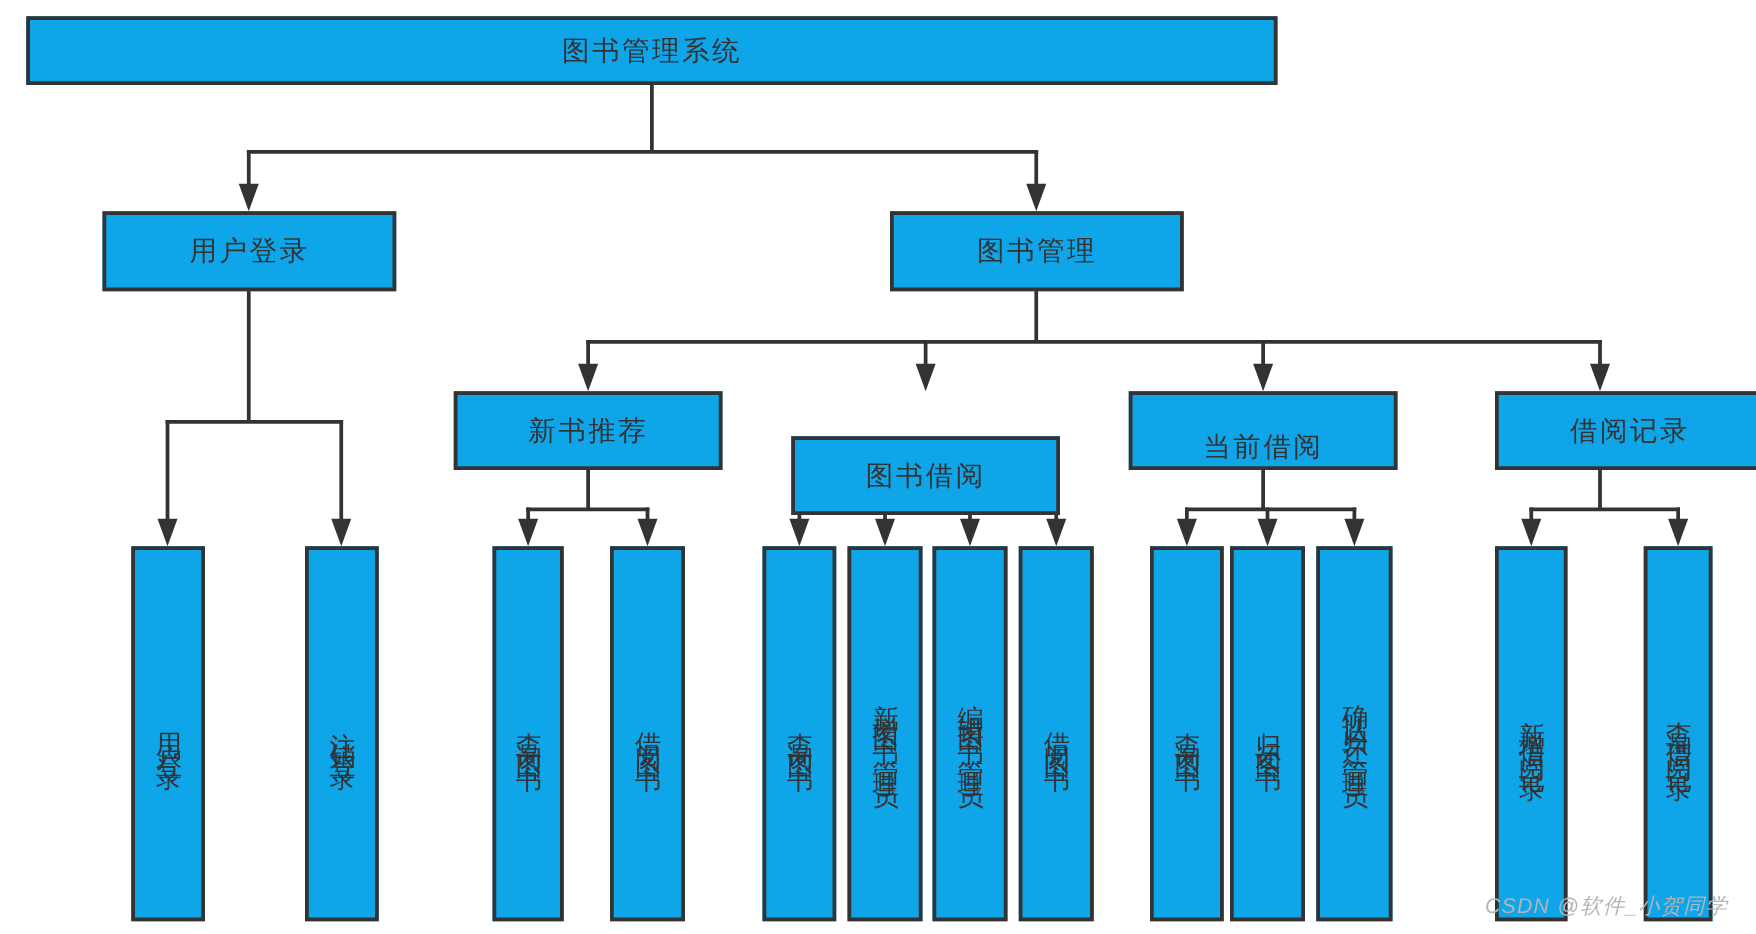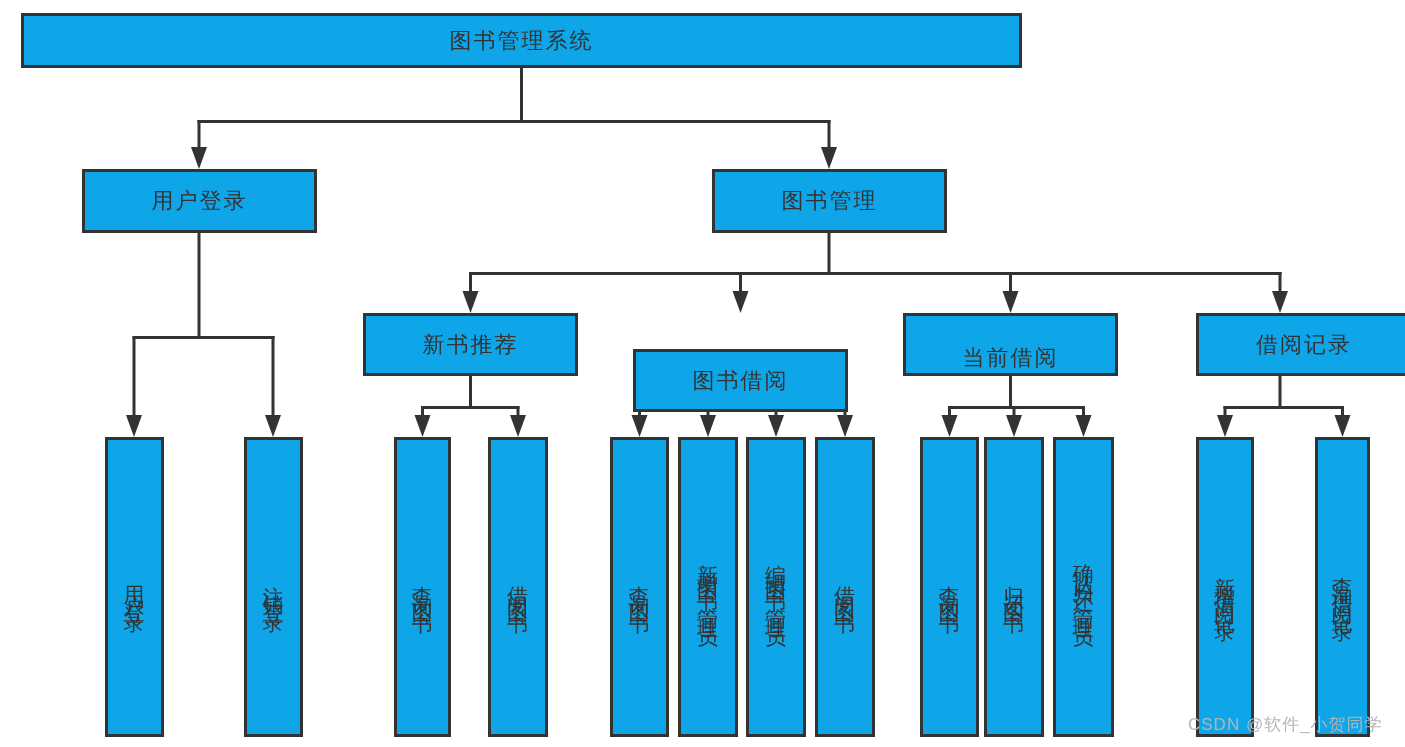--- a/index.html
+++ b/index.html
@@ -48,20 +48,21 @@
   }
   .watermark {
     position: absolute;
     left: 1188px;
     top: 713px;
     font-size: 17px;
     letter-spacing: 1px;
     color: #b5b5b5;
     z-index: 3;
     white-space: nowrap;
+    font-style: italic;
   }
   
   #n-root            { left:21px;   top:13px;  width:1001px; height:55px; }
   #n-user-login      { left:82px;   top:169px; width:235px;  height:64px; }
   #n-book-management { left:712px;  top:169px; width:235px;  height:64px; }
   #n-new-book        { left:363px;  top:313px; width:215px;  height:63px; }
   #n-book-borrow     { left:633px;  top:313px; width:215px;  height:63px;margin-top:36px; }
   #n-current-borrow  { left:903px;  top:313px; width:215px;  height:63px;align-items:flex-end; }
   #n-borrow-records  { left:1172px; top:313px; width:216px;  height:63px;margin-left:24px; }
   .leaf { top:437px; height:300px; }

